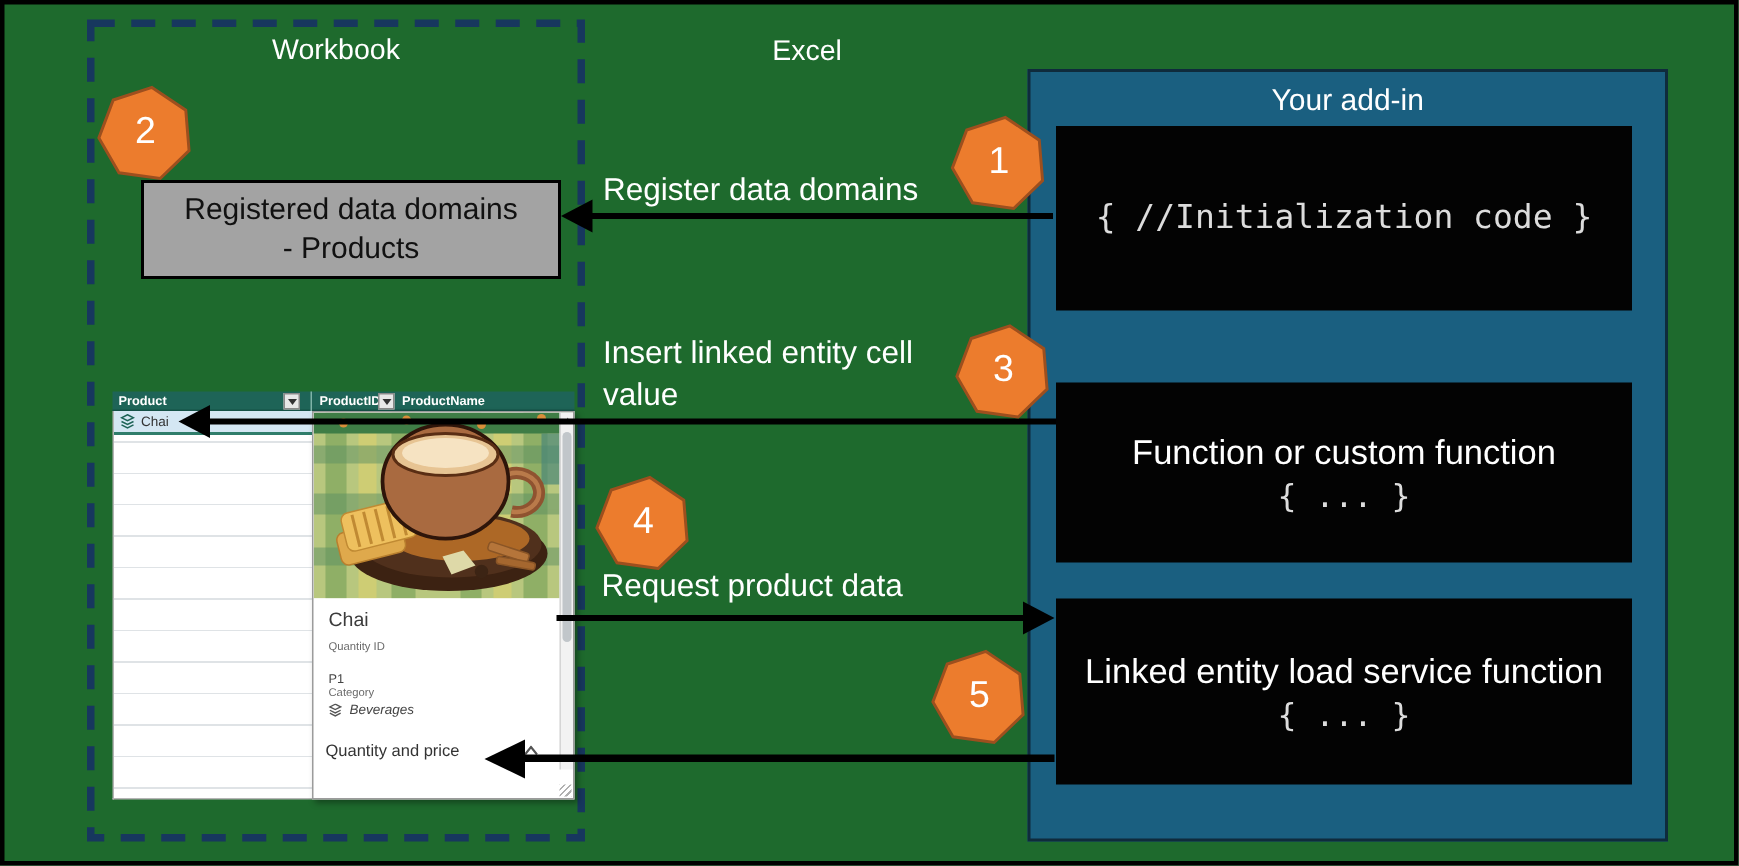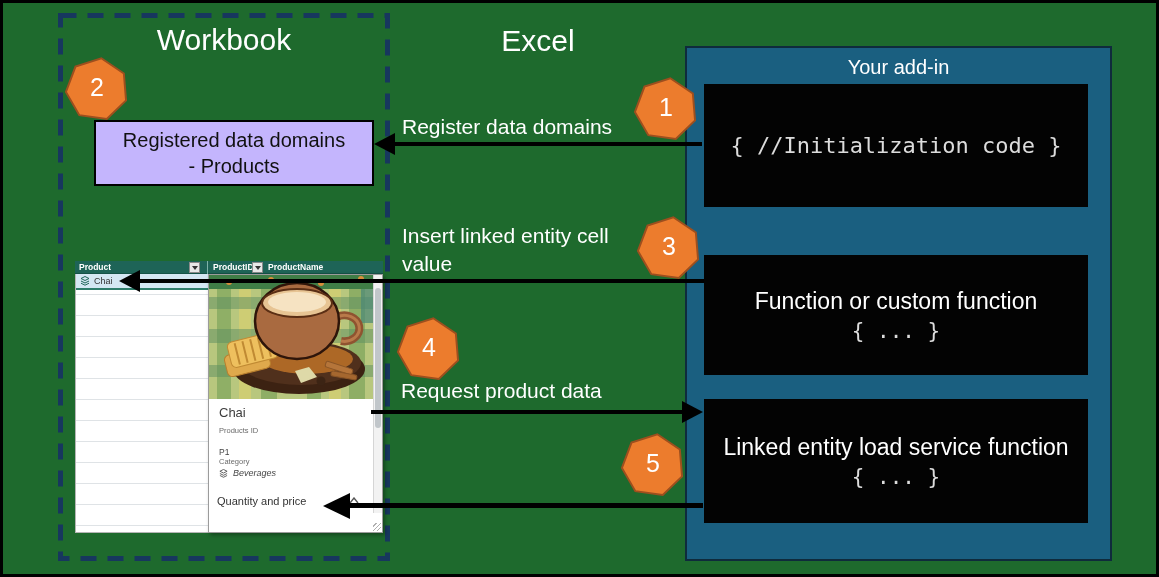--- a/index.html
+++ b/index.html
@@ -3,39 +3,39 @@
 <meta charset="utf-8">
 <style>
   * { margin:0; padding:0; box-sizing:border-box; }
   body { font-family:"Liberation Sans", sans-serif; background:#fff; }
   .stage {
     position:relative; width:1159px; height:577px;
     background:#1E6A2D; border:3px solid #000; overflow:hidden;
   }
   .dash-overlay { position:absolute; left:0; top:0; width:1159px; height:577px; pointer-events:none; z-index:1; }
 
-  .zone-label { position:absolute; color:#fff; font-size:30px; text-align:center; z-index:2; }
+  .zone-label { position:absolute; color:#fff; font-size:19px; text-align:center; z-index:2; }
 
   
   .addin { position:absolute; left:682px; top:43px; width:427px; height:515px;
     background:#1A5F80; border:2px solid #0F2B3C; z-index:2; }
   .addin-title { position:absolute; left:0; top:8px; width:100%; text-align:center;
     color:#fff; font-size:20px; }
   .code-box { position:absolute; left:17px; width:384px; background:#030303;
     display:flex; flex-direction:column; align-items:center; justify-content:center; }
   .code-box .box-title { color:#fff; font-size:23px; }
   .code-box .box-code { color:#DCDCDC; font-size:21px; font-family:"DejaVu Sans Mono", monospace; margin-top:4px; }
   #code-box-1 { top:36px; height:123px; }
   #code-box-1 .box-code { font-size:22px; margin-top:0; }
   #code-box-2 { top:179px; height:120px;margin-top:28px; }
   #code-box-3 { top:351px; height:124px; }
 
   
   .registered-box { position:absolute; left:91px; top:117px; width:280px; height:66px;
-    background:#c4b5fd; border:2px solid #000; display:flex; flex-direction:column;
+    background:#a3a3a3; border:2px solid #000; display:flex; flex-direction:column;
     align-items:center; justify-content:center; z-index:3; }
   .registered-box div { color:#111; font-size:20px; line-height:26px; }
 
   
   .step-label { position:absolute; color:#fff; font-size:21px; line-height:28px; z-index:4; }
 
   
   .arrow-line { position:absolute; background:#000; height:4px; z-index:5; }
   .ah { position:absolute; width:0; height:0; z-index:5; }
   .ah-left  { border-top:11px solid transparent; border-bottom:11px solid transparent; border-right:21px solid #000; }
@@ -184,21 +184,21 @@
           <polygon points="86,96 100,92 108,102 92,108" fill="#ded9a8"></polygon>
           <g>
             <rect x="116" y="90" width="28" height="6" rx="2" fill="#b5753a" stroke="#8a5526" transform="rotate(18 130 93)"></rect>
             <rect x="122" y="98" width="26" height="5" rx="2" fill="#a5672f" stroke="#8a5526" transform="rotate(10 135 100)"></rect>
           </g>
           <circle cx="112" cy="106" r="4.5" fill="#3c2414"></circle>
         </svg>
       </div>
 
       <div class="card-text card-title">Chai</div>
-      <div class="card-text fld-label" style="left:10px; top:151px;">Products ID</div>
+      <div class="card-text fld-label" style="left:10px; top:151px;">Quantity ID</div>
       <div class="card-text fld-value" style="left:10px; top:172px;">P1</div>
       <div class="card-text fld-label" style="left:10px; top:182px;">Category</div>
       <div class="cat-row">
         <svg width="9" height="9" viewBox="0 0 10 10">
           <path d="M5 0.5 L9 2.5 L5 4.5 L1 2.5 Z" fill="none" stroke="#555" stroke-width="1"></path>
           <path d="M1 5 L5 7 L9 5" fill="none" stroke="#555" stroke-width="1"></path>
           <path d="M1 7.2 L5 9.2 L9 7.2" fill="none" stroke="#555" stroke-width="1"></path>
         </svg>
         <span>Beverages</span>
       </div>

